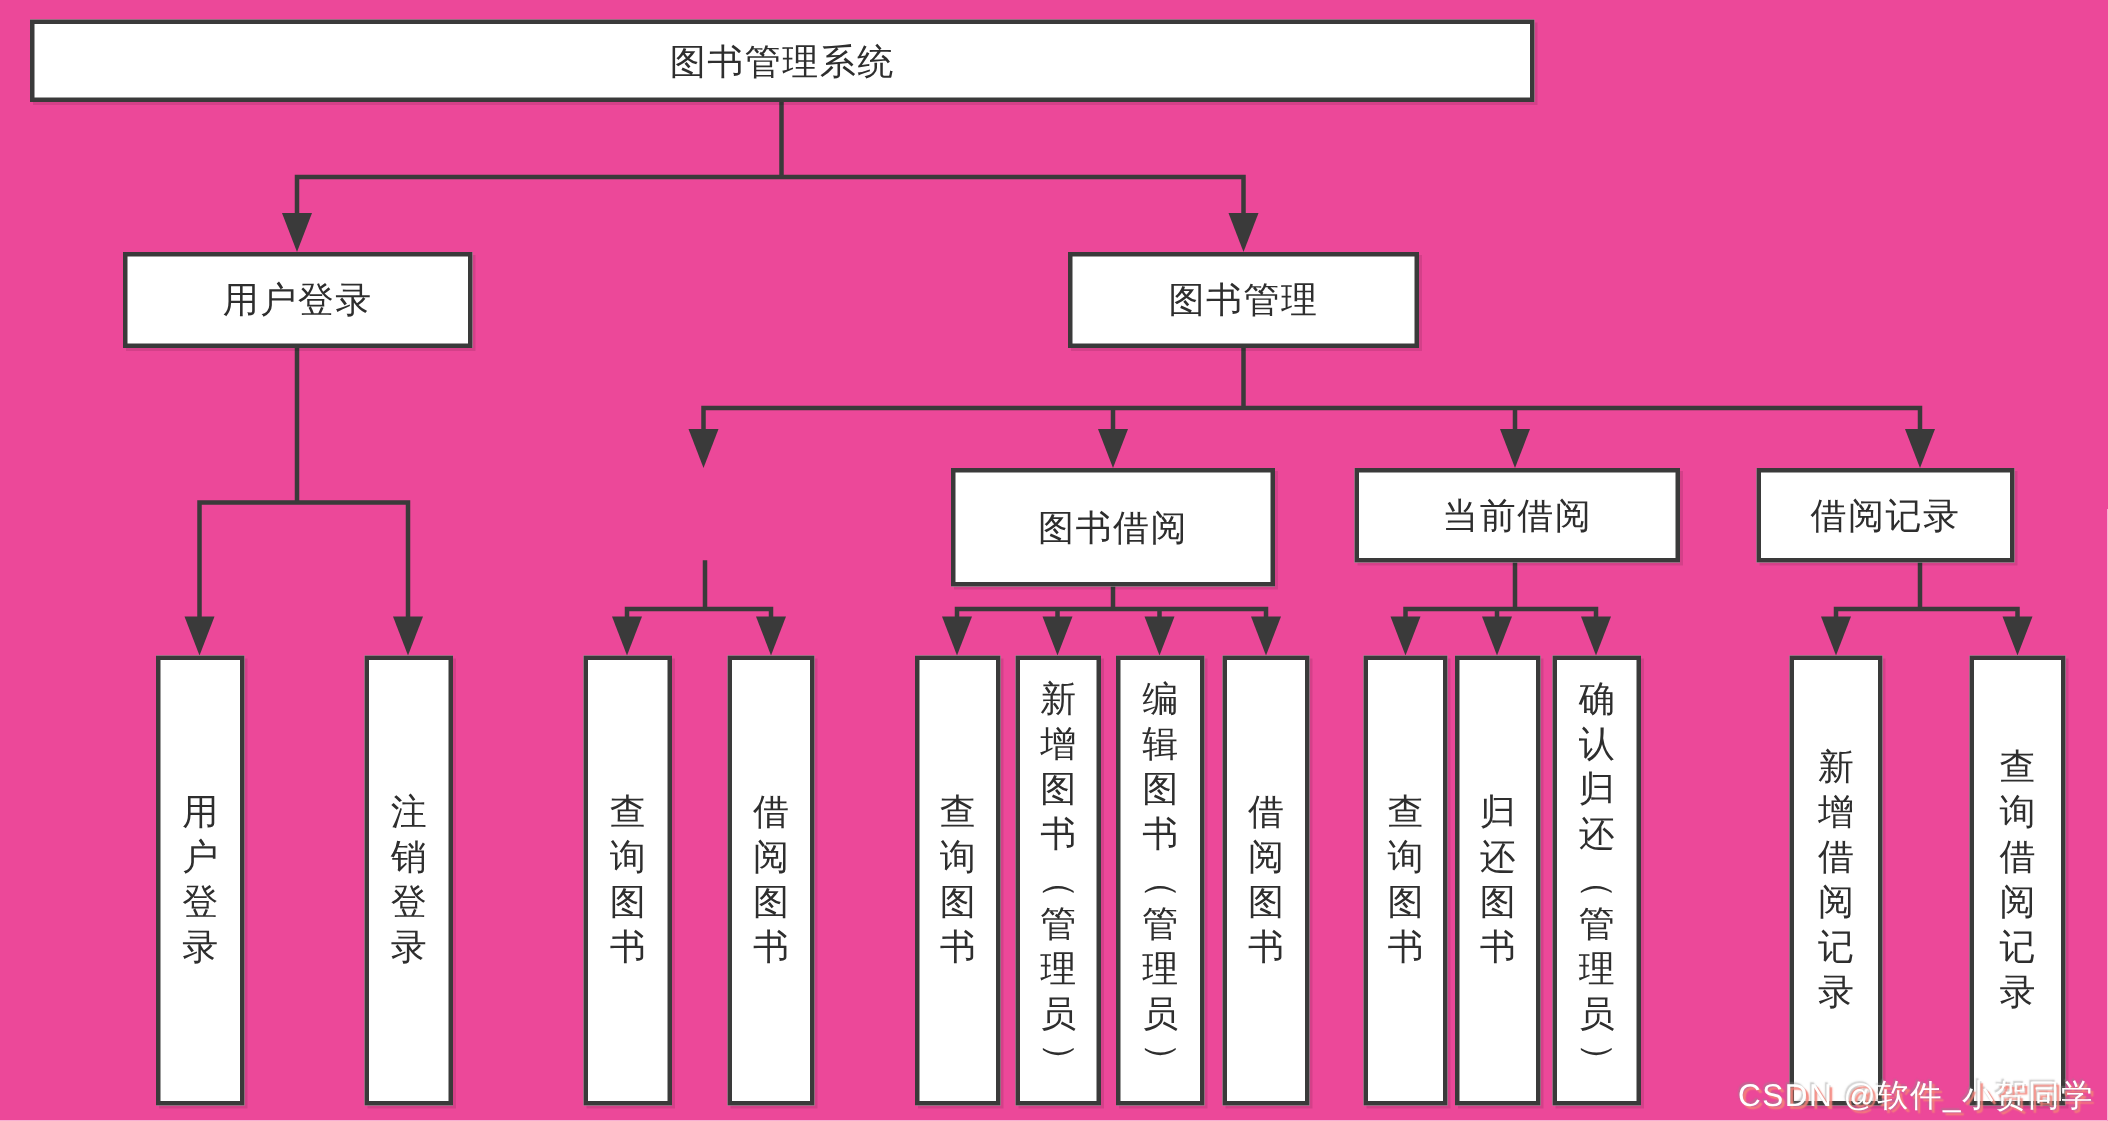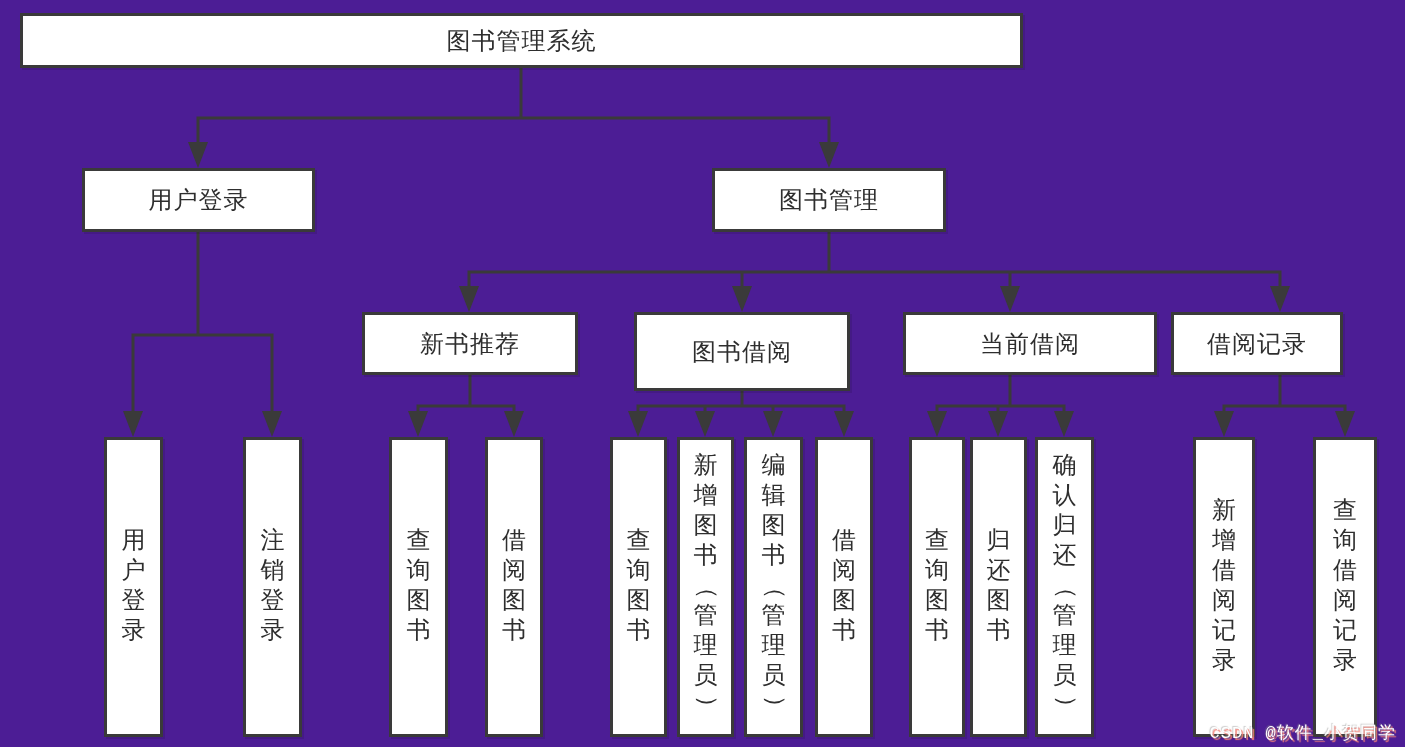--- a/index.html
+++ b/index.html
@@ -1,20 +1,20 @@
 <!DOCTYPE html>
 <html><head>
 <meta charset="utf-8">
 <style>
   html,body{margin:0;padding:0;background:#ffffff;}
   #canvas{
     position:relative;
     width:1405px;height:747px;
-    background:#4c1d95;
-    font-family:Liberation Mono, monospace;
+    background:#ec4899;
+    font-family:Liberation Sans, sans-serif;
     overflow:hidden;
   }
   #wires{position:absolute;left:0;top:0;width:1405px;height:747px;}
   .node{
     position:absolute;
     box-sizing:border-box;
     background:#ffffff;
     border:3px solid #3a3a3a;
     box-shadow:2px 2px 0 rgba(0,0,0,0.10);
     display:flex;align-items:center;justify-content:center;
@@ -31,21 +31,21 @@
     border:3px solid #3a3a3a;
     box-shadow:2px 2px 0 rgba(0,0,0,0.10);
     display:flex;align-items:center;justify-content:center;
   }
   .vlabel{display:flex;flex-direction:column;align-items:center;justify-content:center;}
   .vchar{display:block;font-size:24px;line-height:30px;color:#2e2e2e;text-align:center;}
   .vchar.rot{transform:rotate(90deg);}
   #watermark{
     position:absolute;
     right:9px;bottom:3px;
-    font-size:17px;
+    font-size:21px;
     color:#ffffff;
     letter-spacing:1px;
     text-shadow:2px 2px 1px rgba(244,130,120,0.95), -1px -1px 1px rgba(140,140,140,0.45), 1px 1px 0 rgba(160,160,160,0.35);
     white-space:nowrap;
   }
 </style>
 </head>
 <body>
 
 <div id="canvas">
@@ -94,27 +94,24 @@
     <span>图书管理系统</span>
   </div>
 
   <div class="node" style="left:712px;top:168px;width:234px;height:64px">
     <span>图书管理</span>
   </div>
   <div class="node" style="left:82px;top:168px;width:233px;height:64px">
     <span>用户登录</span>
   </div>
 
-  <div class="node" style="left:362px;top:312px;width:216px;height:63px">
-    <span>新书推荐</span>
-  </div>
   <div class="node" style="left:634px;top:312px;width:216px;height:79px">
     <span>图书借阅</span>
   </div>
-  <div class="node" style="left:903px;top:312px;width:254px;height:63px">
+  <div class="node" style="left:903px;top:312px;width:217px;height:63px">
     <span>当前借阅</span>
   </div>
   <div class="node" style="left:1171px;top:312px;width:172px;height:63px">
     <span>借阅记录</span>
   </div>
 
   <div class="leaf" style="left:104px;width:59px">
     <div class="vlabel">
         <span class="vchar">用</span>
         <span class="vchar">户</span>

